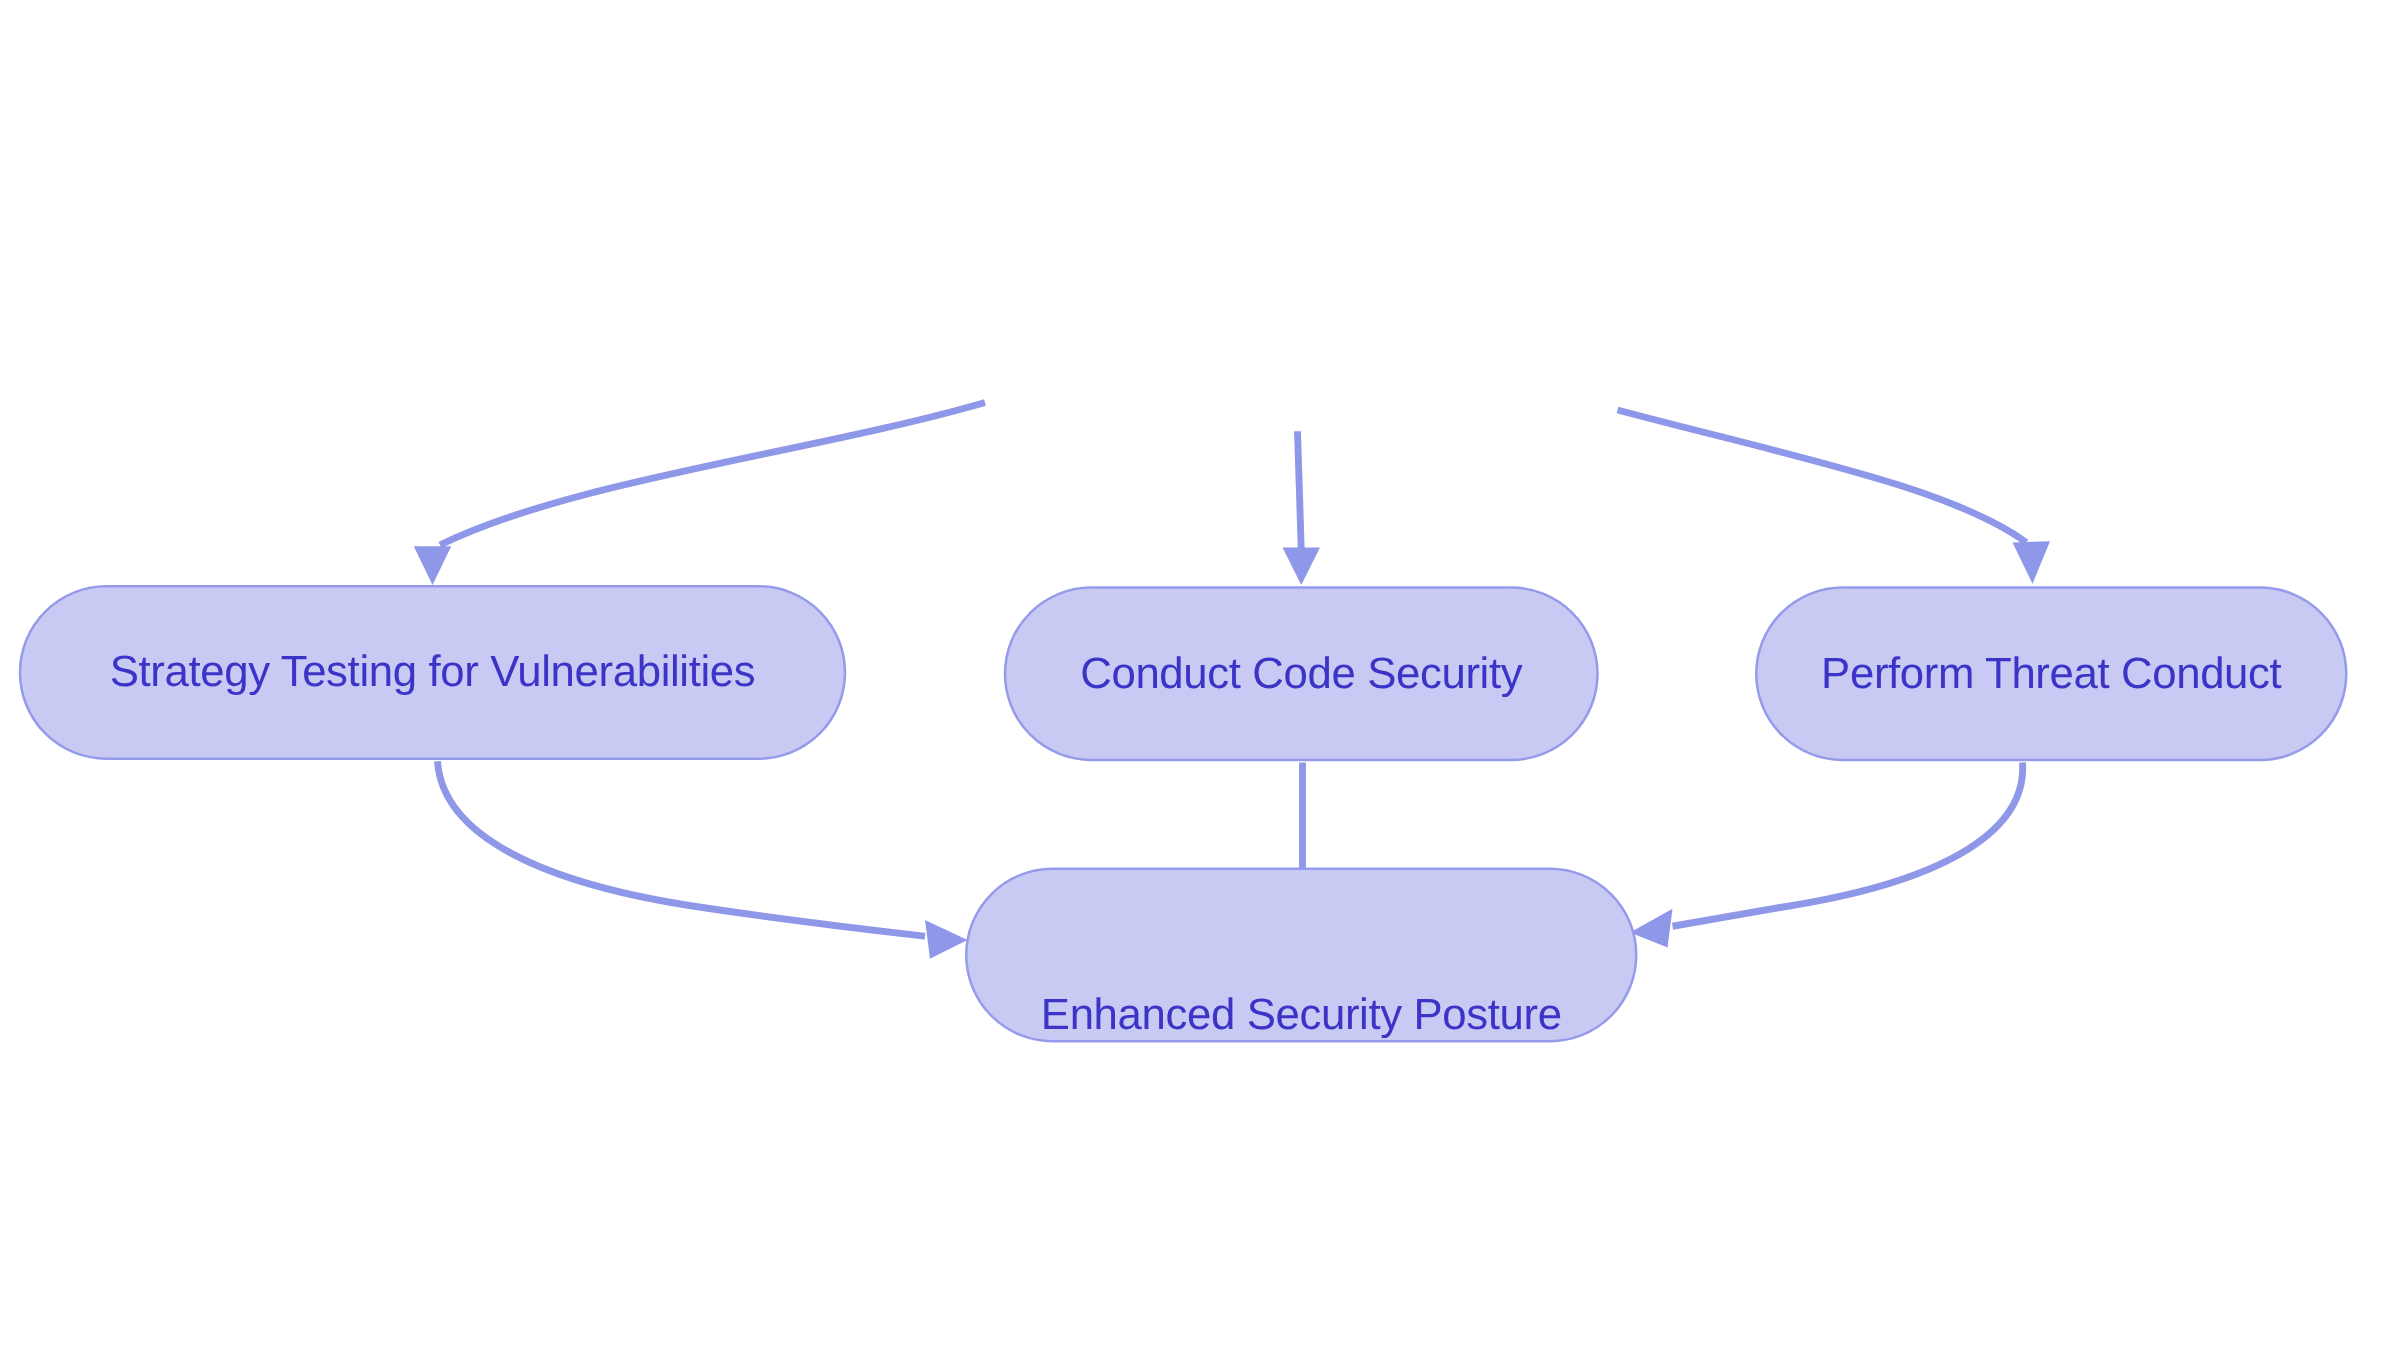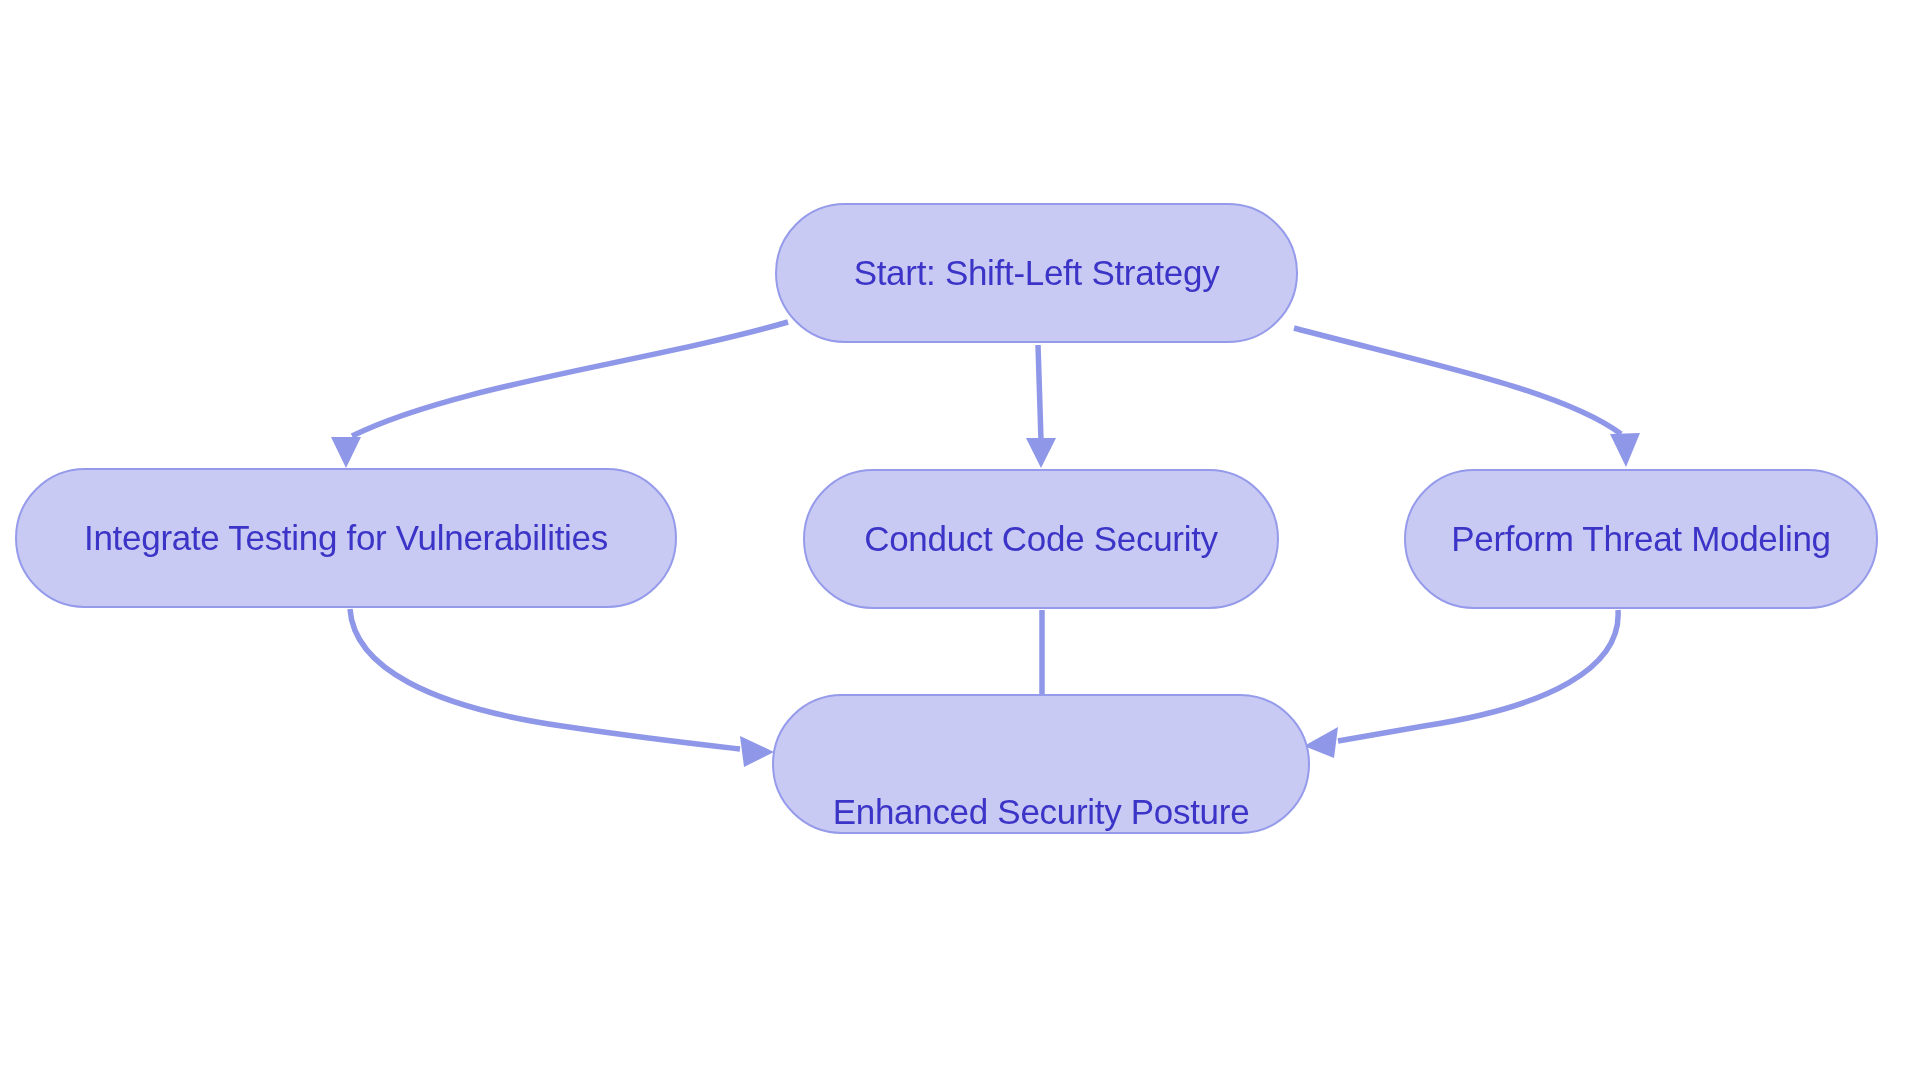--- a/index.html
+++ b/index.html
@@ -83,33 +83,30 @@
       <path d="M 1042 610 L 1042 706"></path>
       <polygon points="1027,704 1057,704 1042,734"></polygon>
     </g>
 
     <g>
       <path d="M 1618 610 C 1622 668, 1548 707, 1424 726 C 1390 732, 1362 737, 1338 741"></path>
       <polygon points="1338,727 1334,758 1304,746"></polygon>
     </g>
   </svg>
 
-  <div class="node" style="left:775px; top:203px; width:523px;">
-    <span>Start: Shift-Left Strategy</span>
-  </div>
 
   <div class="node" style="left:15px; top:468px; width:662px;">
-    <span>Integrate Testing for Vulnerabilities</span>
+    <span>Strategy Testing for Vulnerabilities</span>
   </div>
 
   <div class="node" style="left:803px; top:469px; width:476px;">
     <span>Conduct Code Security</span>
   </div>
 
   <div class="node" style="left:1404px; top:469px; width:474px;">
-    <span>Perform Threat Modeling</span>
+    <span>Perform Threat Conduct</span>
   </div>
 
   <div class="node" style="left:772px; top:694px; width:538px;align-items:flex-end;">
     <span>Enhanced Security Posture</span>
   </div>
 
 </div>
 
 </body></html>

